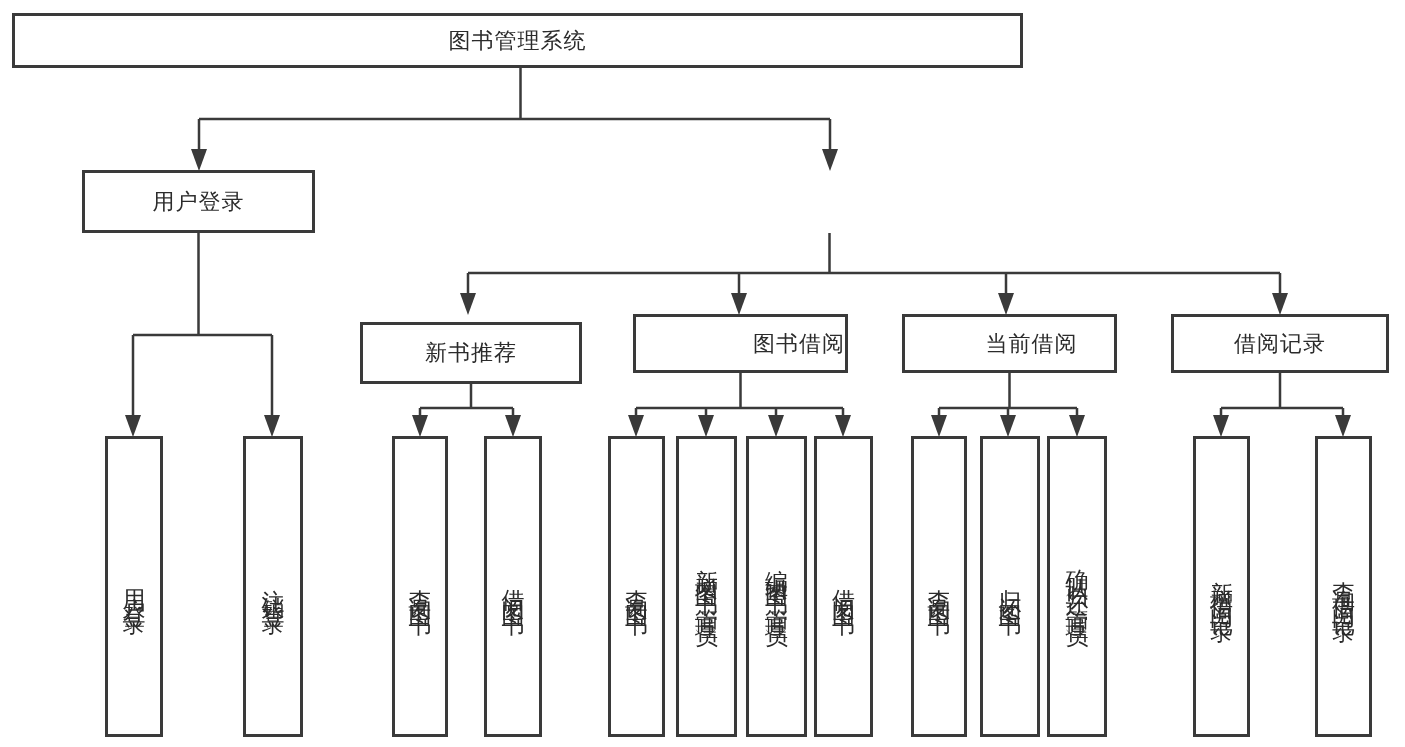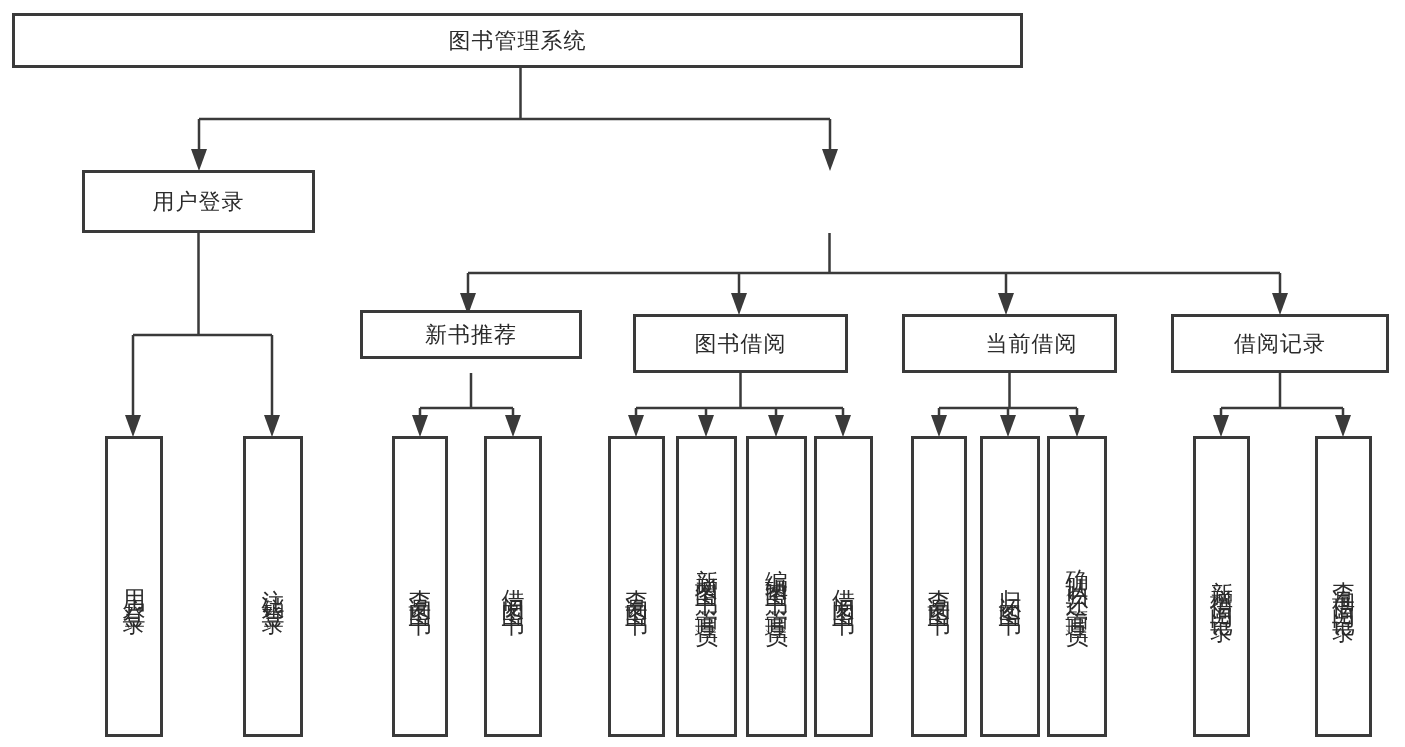--- a/index.html
+++ b/index.html
@@ -107,24 +107,24 @@
   </svg>
 
   <div class="node h" style="left:12px; top:13px; width:1011px; height:55px;">
     <span>图书管理系统</span>
   </div>
 
   <div class="node h" style="left:82px; top:170px; width:233px; height:63px;">
     <span>用户登录</span>
   </div>
 
-  <div class="node h" style="left:360px; top:310px; width:222px; height:49px;">
+  <div class="node h" style="left:360px; top:322px; width:222px; height:62px;">
     <span>新书推荐</span>
   </div>
-  <div class="node h" style="left:633px; top:314px; width:215px; height:59px;">
+  <div class="node h" style="left:633px; top:314px; width:215px; height:59px;justify-content:flex-end;">
     <span>图书借阅</span>
   </div>
   <div class="node h" style="left:902px; top:314px; width:215px; height:59px;padding-left:44px;">
     <span>当前借阅</span>
   </div>
   <div class="node h" style="left:1171px; top:314px; width:218px; height:59px;">
     <span>借阅记录</span>
   </div>
 
   <div class="node v" style="left:105px; top:436px; width:58px; height:301px;">

